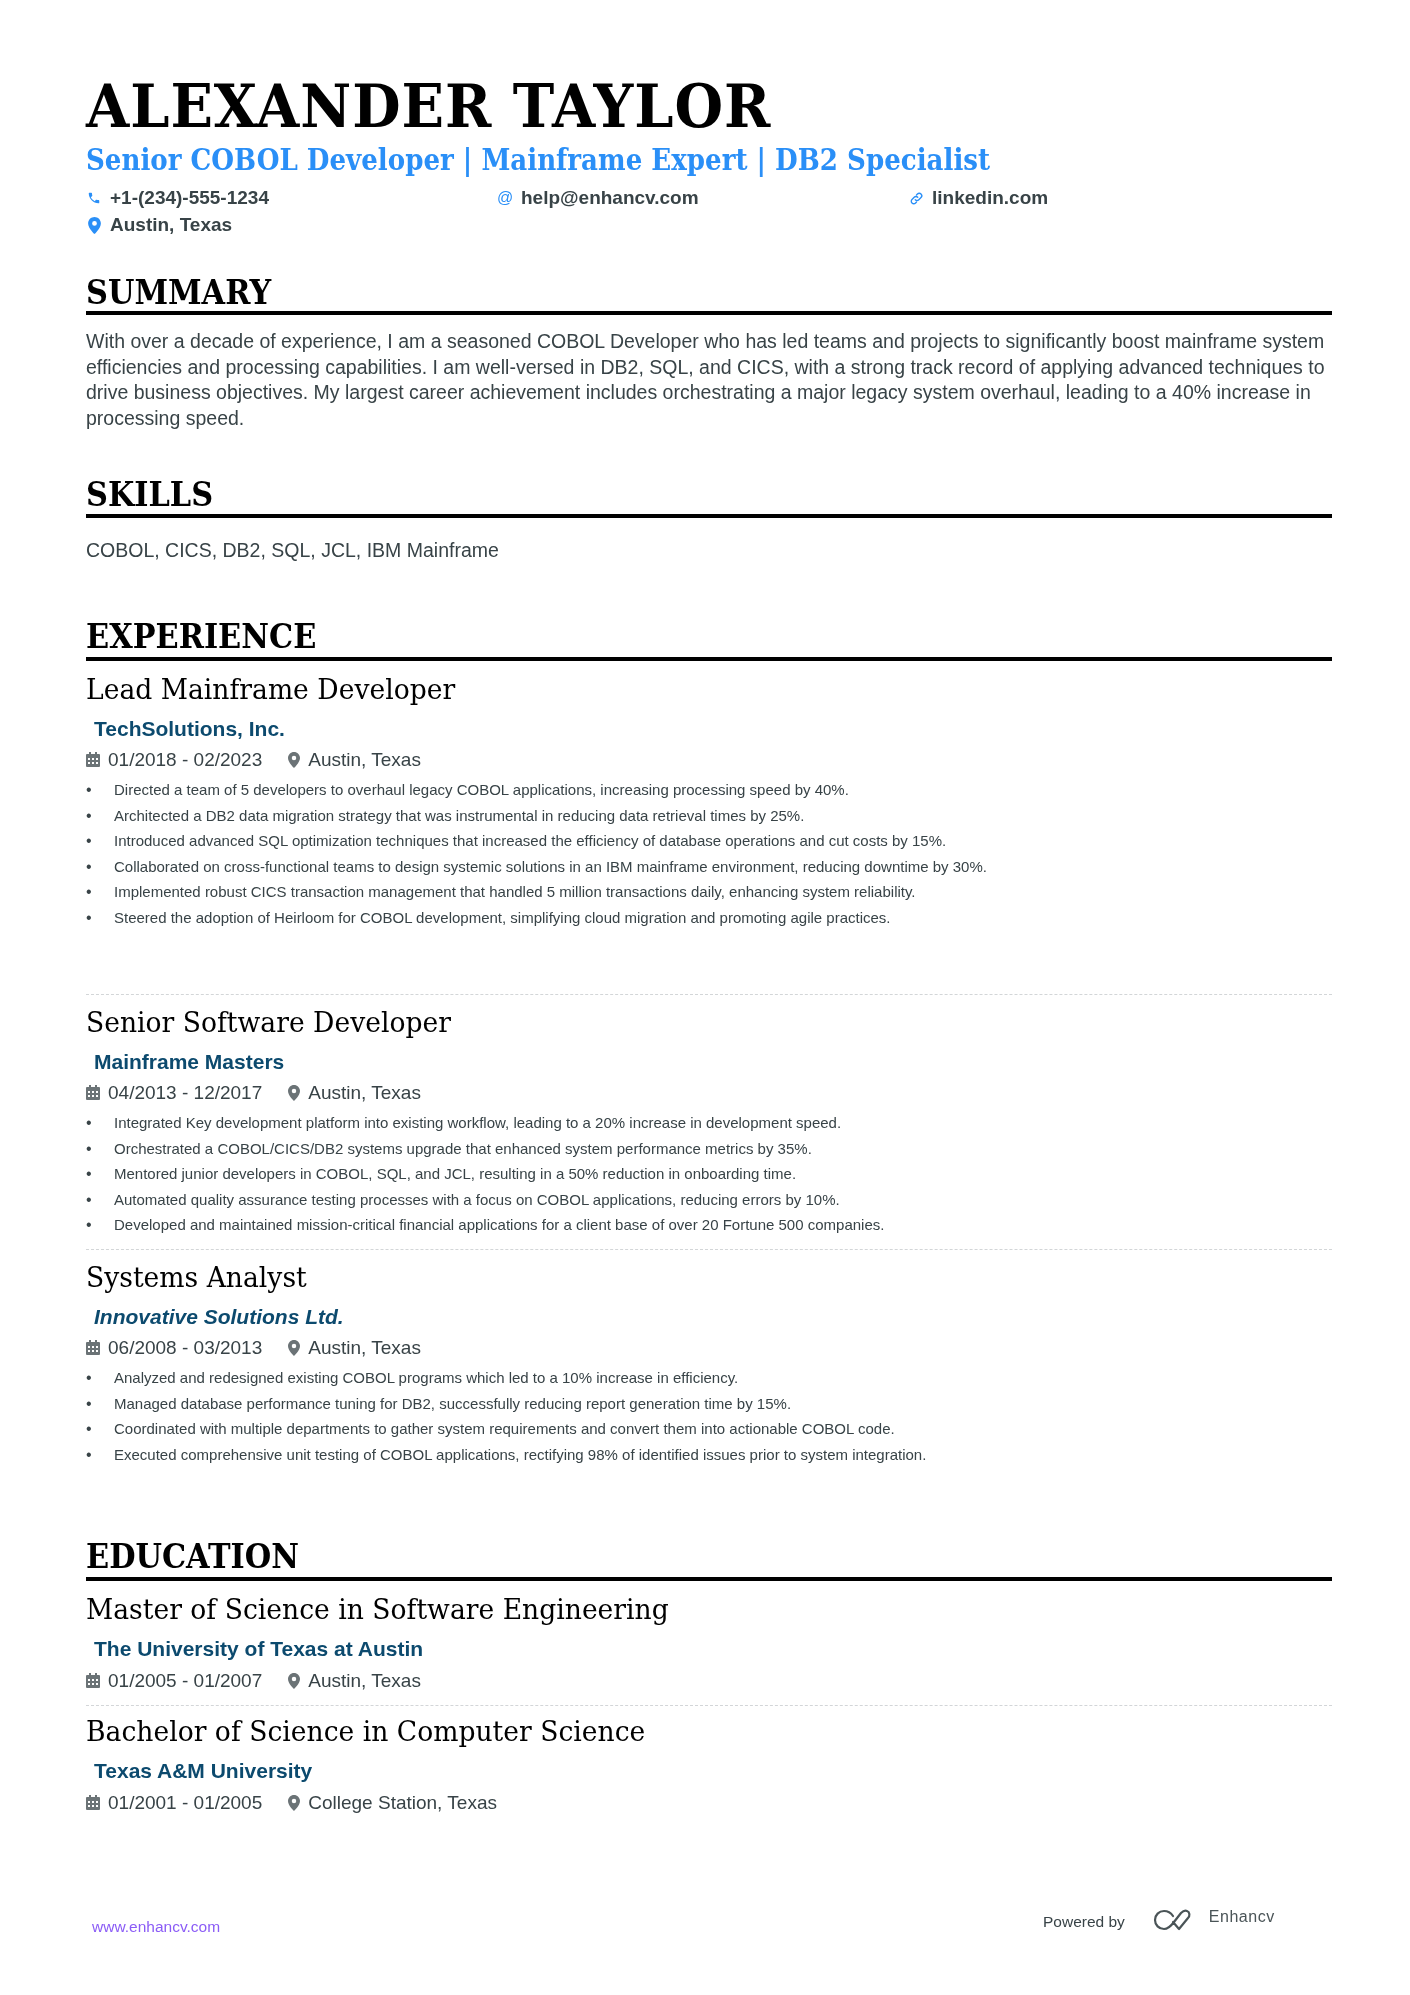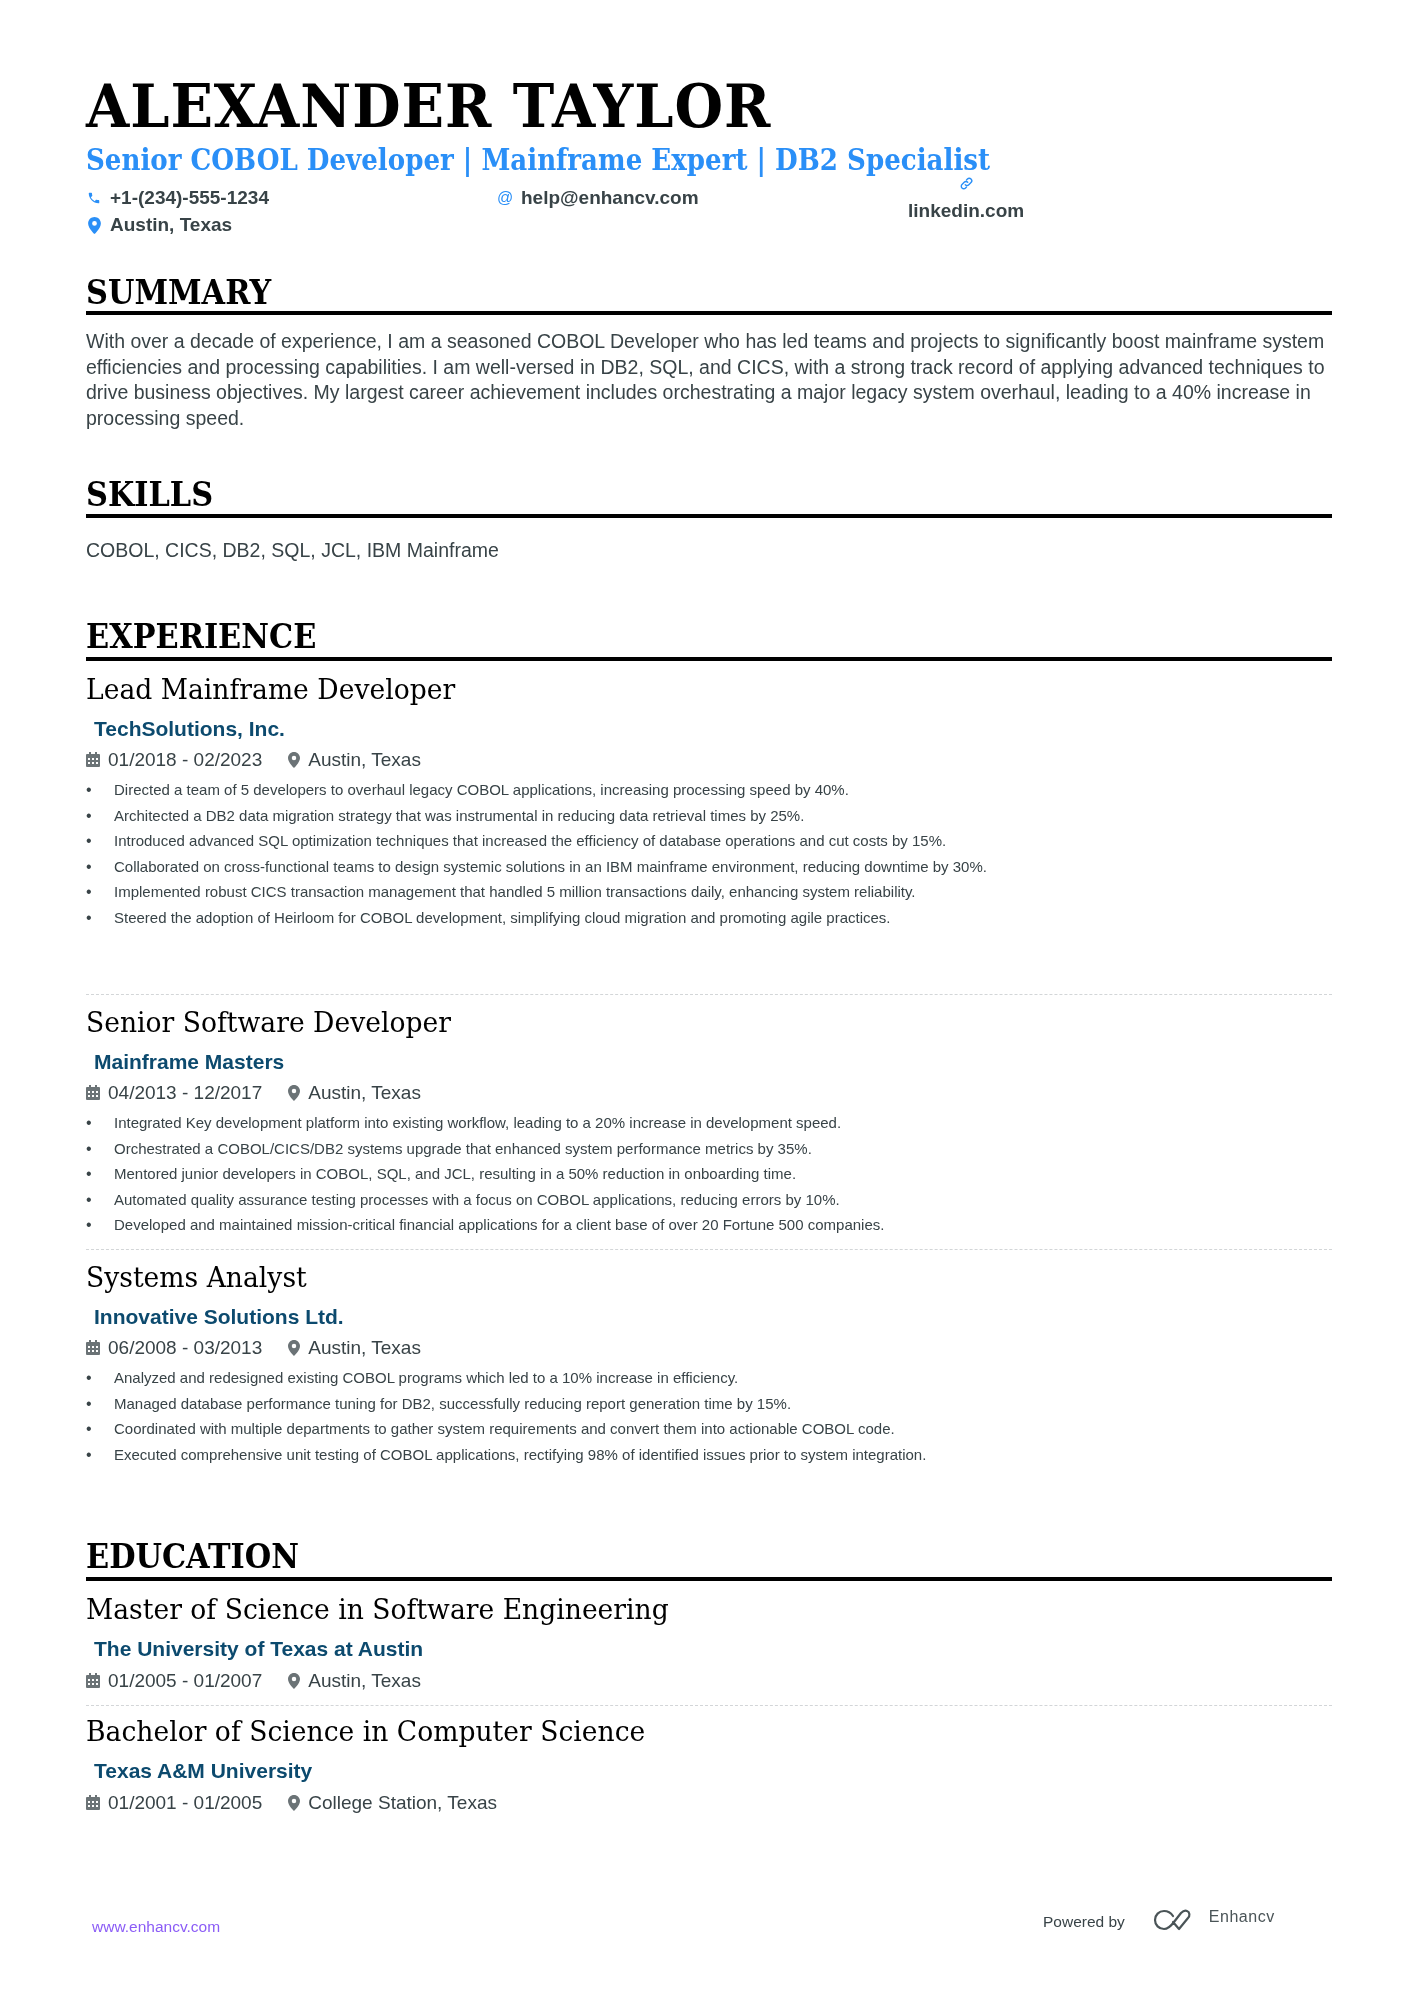--- a/index.html
+++ b/index.html
@@ -40,21 +40,21 @@
       <svg width="14" height="14" viewBox="0 0 24 24">
           <path fill="#2a8ff7" d="M6.6 10.8c1.4 2.8 3.8 5.1 6.6 6.6l2.2-2.2c.3-.3.7-.4 1-.2 1.1.4 2.3.6 3.6.6.6 0 1 .4 1 1V20c0 .6-.4 1-1 1C10.6 21 3 13.4 3 4c0-.6.4-1 1-1h3.5c.6 0 1 .4 1 1 0 1.3.2 2.5.6 3.6.1.3 0 .7-.2 1L6.6 10.8z"></path>
         </svg>
     </span>
     <span>+1-(234)-555-1234</span>
   </div>
   <div class="contact" style="left:411px; top:187px;">
     <span class="ic" style="font-size:16px;font-weight:normal;">@</span>
     <span>help@enhancv.com</span>
   </div>
-  <div class="contact" style="left:822px; top:174px;flex-direction:column;">
+  <div class="contact" style="left:822px; top:187px;">
     <span class="ic">
       <svg width="15" height="15" viewBox="0 0 24 24" fill="none" stroke="#2a8ff7" stroke-width="2.2" stroke-linecap="round">
           <path d="M10 14a4 4 0 0 0 5.7 0l3.5-3.5a4 4 0 0 0-5.7-5.7L12 6.3"></path>
           <path d="M14 10a4 4 0 0 0-5.7 0l-3.5 3.5a4 4 0 0 0 5.7 5.7L12 17.7"></path>
         </svg>
     </span>
     <span>linkedin.com</span>
   </div>
   <div class="contact" style="left:0; top:214px;">
     <span class="ic">
@@ -145,21 +145,21 @@
   <ul class="bullets" style="top:1110px;">
     <li>Integrated Key development platform into existing workflow, leading to a 20% increase in development speed.</li>
     <li>Orchestrated a COBOL/CICS/DB2 systems upgrade that enhanced system performance metrics by 35%.</li>
     <li>Mentored junior developers in COBOL, SQL, and JCL, resulting in a 50% reduction in onboarding time.</li>
     <li>Automated quality assurance testing processes with a focus on COBOL applications, reducing errors by 10%.</li>
     <li>Developed and maintained mission-critical financial applications for a client base of over 20 Fortune 500 companies.</li>
   </ul>
   <div class="dash" style="top:1249px;"></div>
 
   <div class="job-title" style="top:1264px;">Systems Analyst</div>
-  <div class="company" style="top:1306px;">Innovative Solutions Ltd.</div>
+  <div class="company" style="top:1306px;font-style:italic;">Innovative Solutions Ltd.</div>
   <div class="meta" style="top:1338px;">
     <span class="ic">
       <svg width="14" height="15" viewBox="0 0 14 15">
           <rect x="0" y="2" width="14" height="13" rx="1" fill="#6b7376"></rect>
           <rect x="3" y="0" width="2" height="4" fill="#6b7376"></rect>
           <rect x="9" y="0" width="2" height="4" fill="#6b7376"></rect>
           <g fill="#fff">
             <rect x="2" y="6" width="2" height="2"></rect>
             <rect x="6" y="6" width="2" height="2"></rect>
             <rect x="10" y="6" width="2" height="2"></rect>

